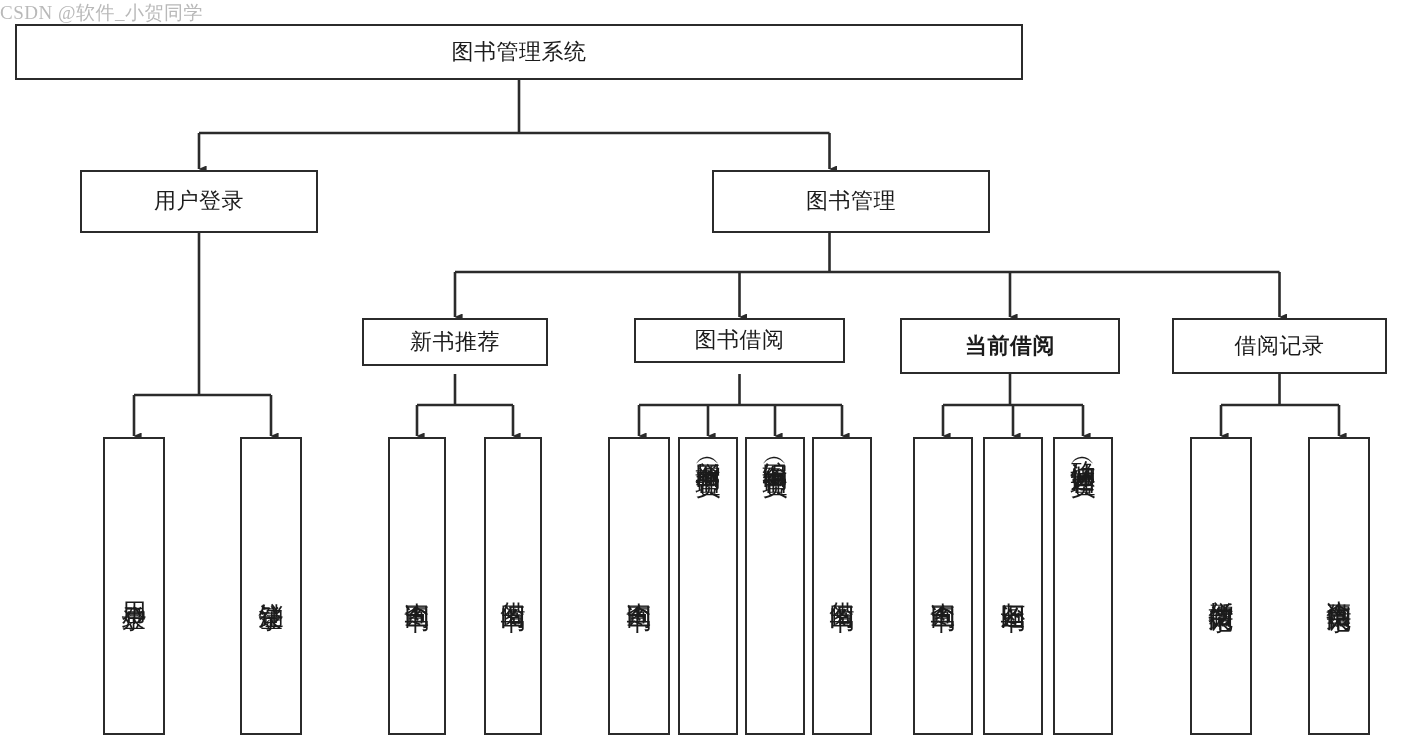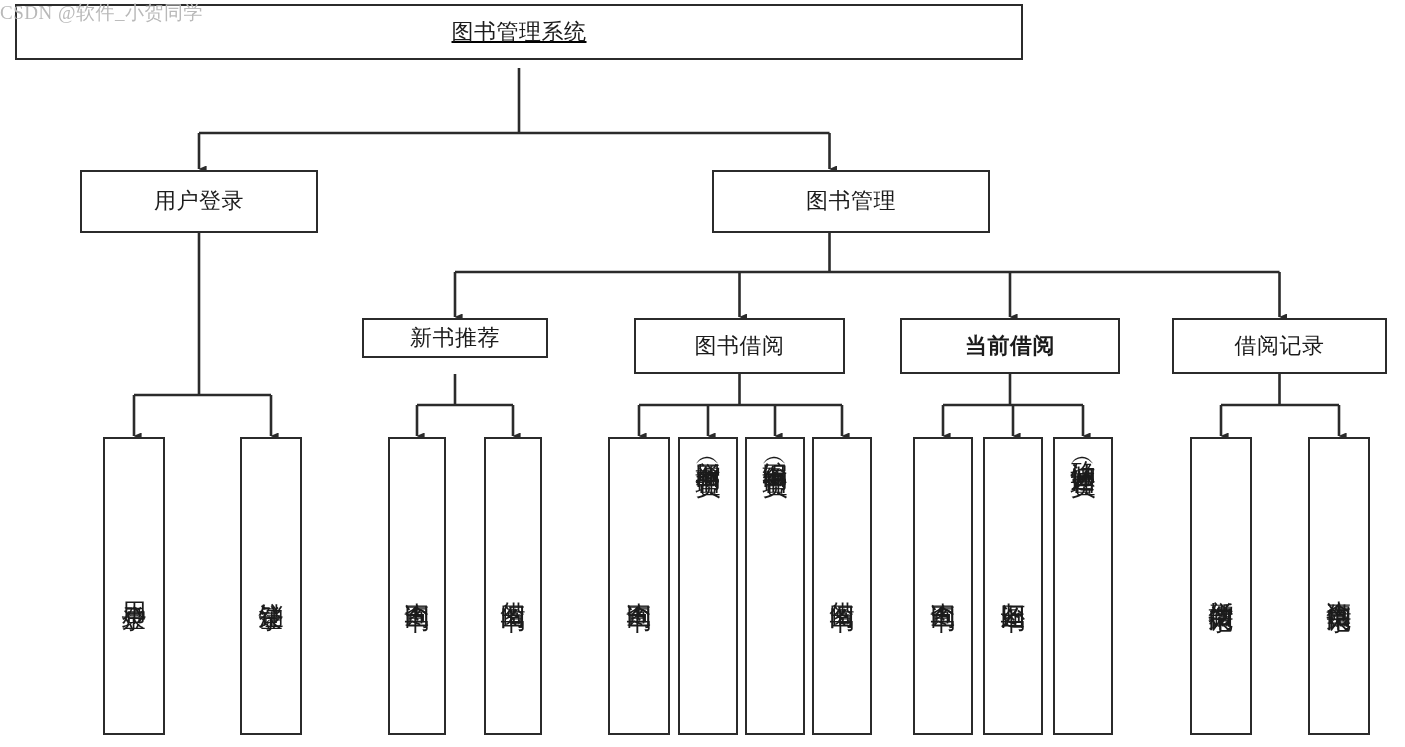--- a/index.html
+++ b/index.html
@@ -115,33 +115,33 @@
         <line x1="943" y1="405" x2="943" y2="436" stroke="#2b2b2b" stroke-width="2.6" marker-end="url(#arrowhead)"></line>
         <line x1="1013" y1="405" x2="1013" y2="436" stroke="#2b2b2b" stroke-width="2.6" marker-end="url(#arrowhead)"></line>
         <line x1="1083" y1="405" x2="1083" y2="436" stroke="#2b2b2b" stroke-width="2.6" marker-end="url(#arrowhead)"></line>
         <line x1="1279.5" y1="374" x2="1279.5" y2="405" stroke="#2b2b2b" stroke-width="2.6"></line>
         <line x1="1221" y1="405" x2="1339" y2="405" stroke="#2b2b2b" stroke-width="2.6"></line>
         <line x1="1221" y1="405" x2="1221" y2="436" stroke="#2b2b2b" stroke-width="2.6" marker-end="url(#arrowhead)"></line>
         <line x1="1339" y1="405" x2="1339" y2="436" stroke="#2b2b2b" stroke-width="2.6" marker-end="url(#arrowhead)"></line>
       </g>
   </svg>
   <div id="node-layer">
-      <div class="node-box horizontal" style="left: 15px; top: 4px; width: 1008px; height: 56px; text-decoration: underline;">
+      <div class="node-box horizontal" style="left: 15px; top: 24px; width: 1008px; height: 56px;">
         <span class="node-label">图书管理系统</span>
       </div>
       <div class="node-box horizontal" style="left: 80px; top: 170px; width: 238px; height: 63px;">
         <span class="node-label">用户登录</span>
       </div>
       <div class="node-box horizontal" style="left: 712px; top: 170px; width: 278px; height: 63px;">
         <span class="node-label">图书管理</span>
       </div>
-      <div class="node-box horizontal" style="left: 362px; top: 318px; width: 186px; height: 40px;">
+      <div class="node-box horizontal" style="left: 362px; top: 318px; width: 186px; height: 48px;">
         <span class="node-label">新书推荐</span>
       </div>
-      <div class="node-box horizontal" style="left: 634px; top: 318px; width: 211px; height: 56px;">
+      <div class="node-box horizontal" style="left: 634px; top: 318px; width: 211px; height: 45px;">
         <span class="node-label">图书借阅</span>
       </div>
       <div class="node-box horizontal" style="left: 900px; top: 318px; width: 220px; height: 56px; font-weight: bold;">
         <span class="node-label">当前借阅</span>
       </div>
       <div class="node-box horizontal" style="left: 1172px; top: 318px; width: 215px; height: 56px;">
         <span class="node-label">借阅记录</span>
       </div>
       <div class="node-box vertical mid" style="left: 103px; top: 437px; width: 62px; height: 298px;">
         <span class="node-label">用户登录</span>

